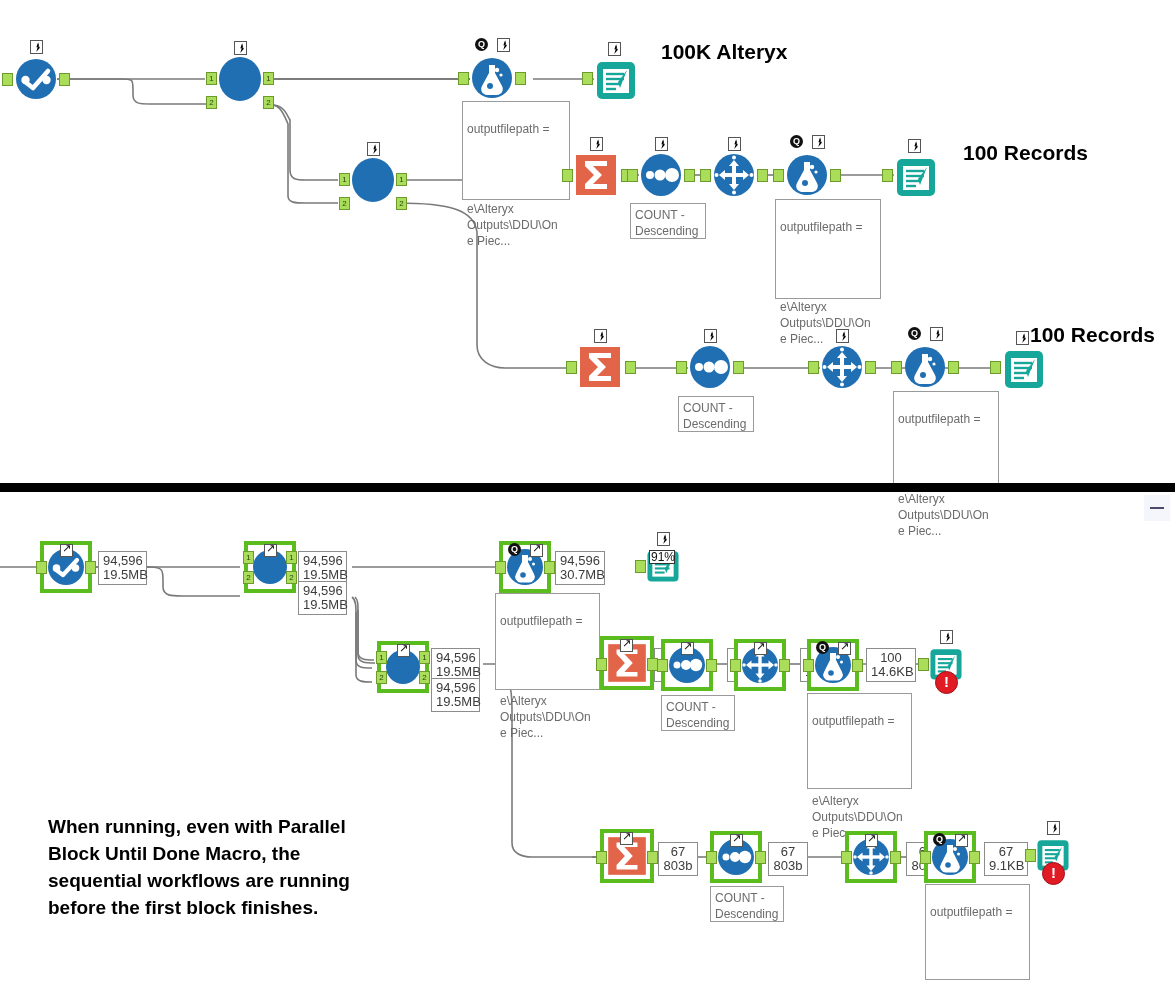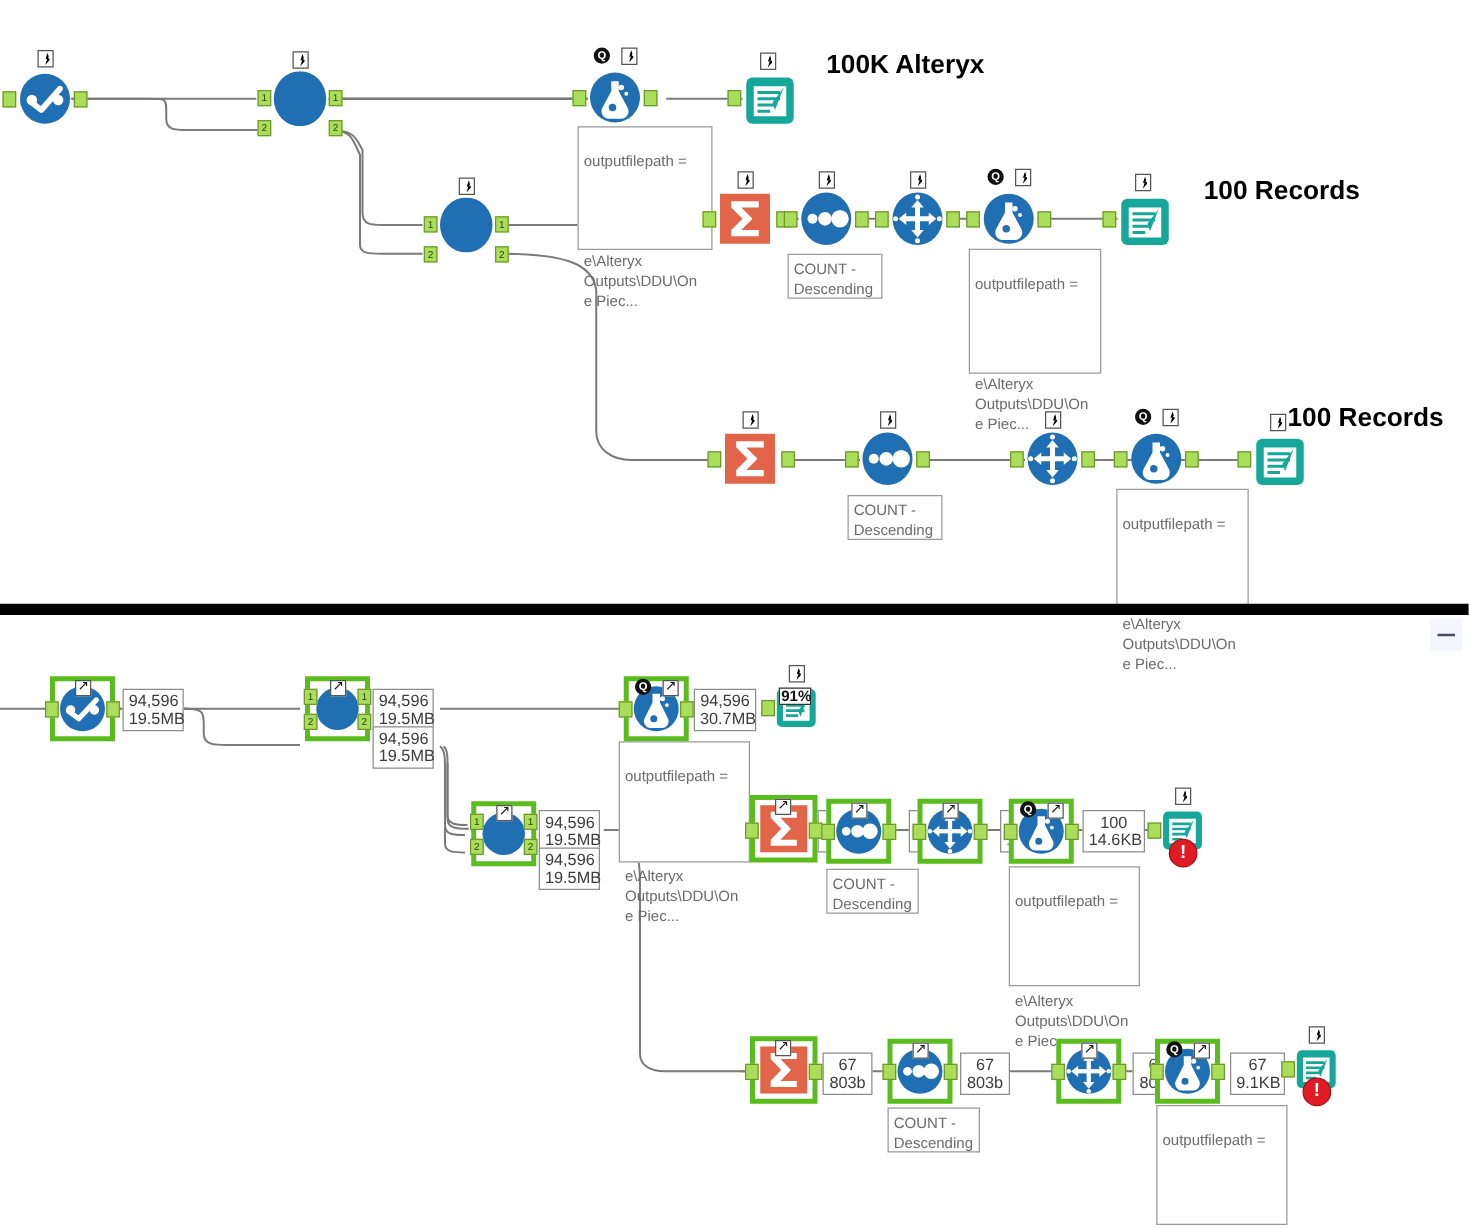--- a/index.html
+++ b/index.html
@@ -459,21 +459,21 @@
   </div>
 
   <div class="anno" style="left:495px;top:593px;width:105px;height:97px;">
     <span>outputfilepath =</span>
     <br><br><br>
     <span>e\Alteryx
 Outputs\DDU\On
 e Piec...</span>
   </div>
 
-  <div class="node" style="left:619px;top:548px;width:36px;height:36px;font-weight:bold;">
+  <div class="node" style="left:645px;top:548px;width:36px;height:36px;">
     <svg class="glyph" viewBox="0 0 44 44" style="width:36px;height:36px;">
       <rect x="3" y="4" width="38" height="37" rx="5" fill="#16a79a"></rect>
       <rect x="9" y="11" width="26" height="24" fill="#fff"></rect>
       <g stroke="#16a79a" stroke-width="2.6">
         <line x1="12" y1="20" x2="30" y2="20"></line>
           <line x1="12" y1="25" x2="30" y2="25"></line>
         <line x1="12" y1="30" x2="24" y2="30"></line>
       </g>
       <path d="M33,13 L26,31 L24,25 Z" fill="#16a79a"></path>
     </svg>
@@ -681,14 +681,19 @@
         <line x1="12" y1="26" x2="26" y2="26"></line>
           <line x1="12" y1="31" x2="22" y2="31"></line>
       </g>
       <path d="M33,12 L26,30 L24,24 Z" fill="#16a79a"></path>
     </svg>
     <div class="port left" style="top:12px;left:-10px;"></div>
     <div class="badge-lightning" style="left:12px;top:-16px;"></div>
     <div class="err-badge" style="left:7px;top:25px;">!</div>
   </div>
 
+  <div class="note" style="left:48px;top:813px;width:330px;">When running, even with
+Parallel Block Until Done
+Macro, the sequential
+workflows are running before
+the first block finishes.</div>
 
 </div>
 
 </body></html>

